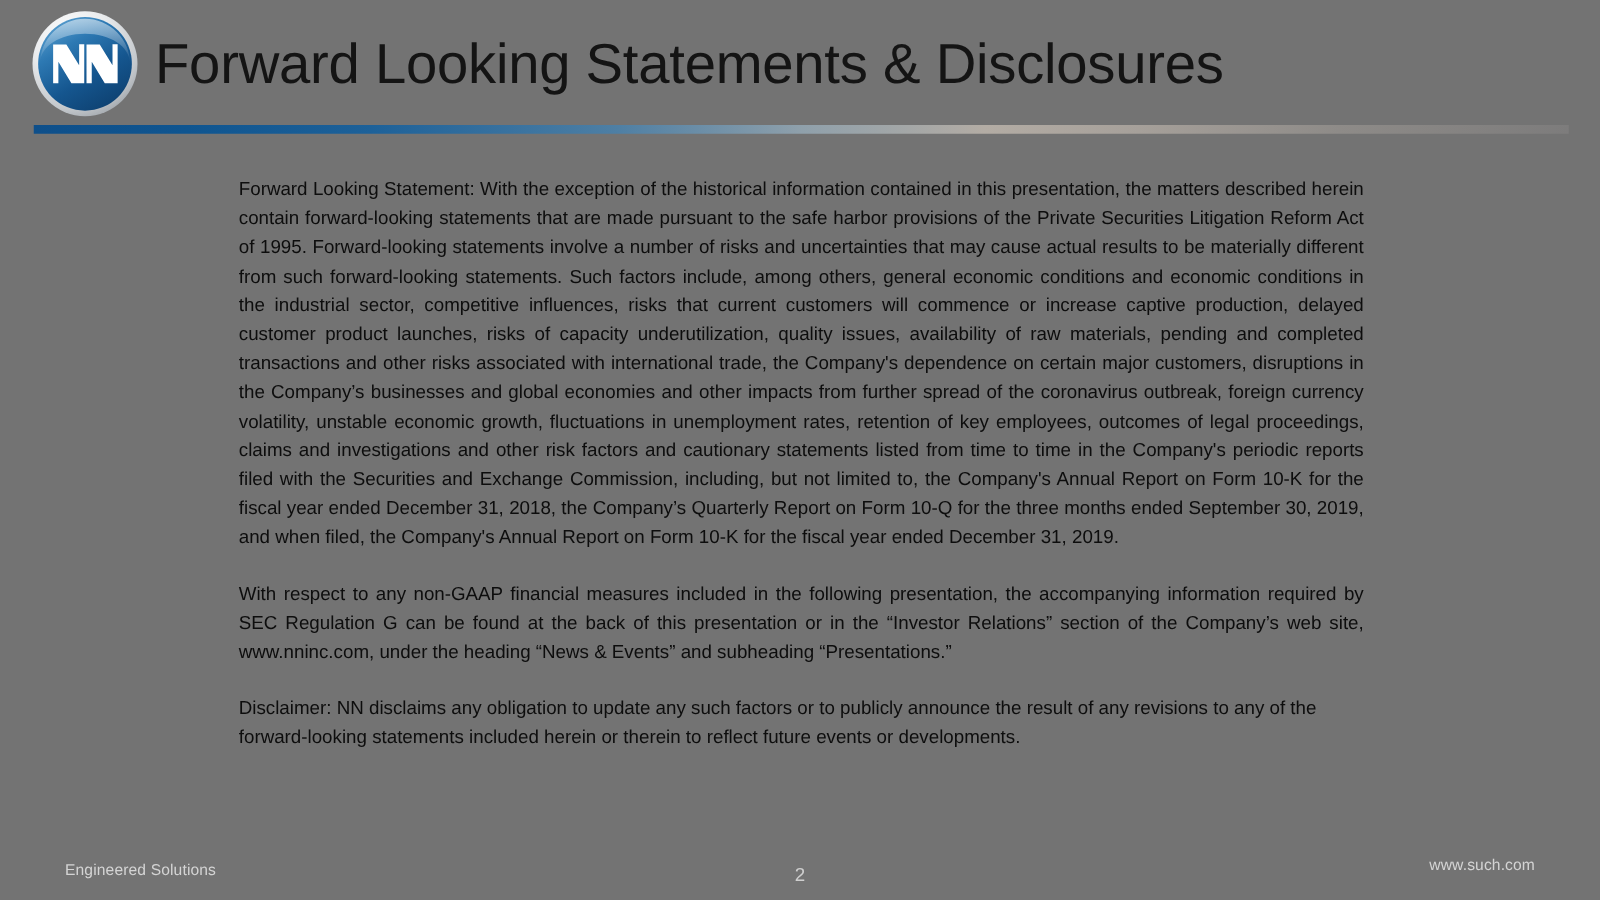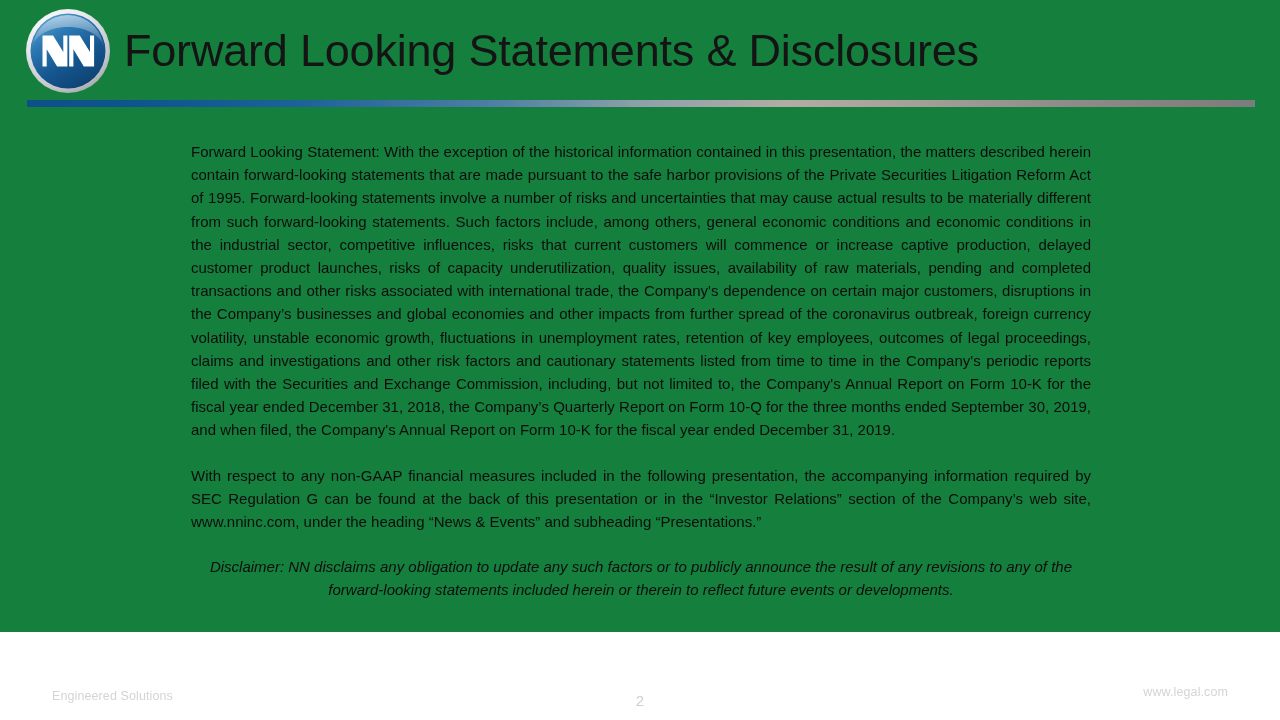--- a/index.html
+++ b/index.html
@@ -11,22 +11,22 @@
     width: 1280px;
     height: 720px;
     overflow: hidden;
     font-family: "Liberation Sans", sans-serif;
     -webkit-font-smoothing: antialiased;
   }
 
   .slide {
     position: relative;
     width: 1280px;
-    height: 632px;
-    background: #15803d;
+    height: 720px;
+    background: #737373;
   }
 
   
   .header {
     position: absolute;
     left: 0;
     top: 0;
     width: 1280px;
     height: 100px;
   }
@@ -81,21 +81,21 @@
 
   .para {
     margin: 0;
     font-size: 15px;
     line-height: 23.2px;
     color: #0d0d0d;
     text-align: justify;
     text-justify: inter-word;
   }
   .para.spaced { margin-top: 22px; }
-  .para.last-left { text-align: center; font-style: italic; }
+  .para.last-left { text-align: left; }
 
   
   .footer {
     position: absolute;
     left: 0;
     top: 680px;
     width: 1280px;
     height: 40px;
   }
   .footer-left {
@@ -171,16 +171,16 @@
     <p class="para">Forward Looking Statement:  With the exception of the historical information contained in this presentation, the matters described herein contain forward-looking statements that are made pursuant to the safe harbor provisions of the Private Securities Litigation Reform Act of 1995. Forward-looking statements involve a number of risks and uncertainties that may cause actual results to be materially different from such forward-looking statements. Such factors include, among others, general economic conditions and economic conditions in the industrial sector, competitive influences, risks that current customers will commence or increase captive production, delayed customer product launches, risks of capacity underutilization, quality issues, availability of raw materials, pending and completed transactions and other risks associated with international trade, the Company's dependence on certain major customers, disruptions in the Company’s businesses and global economies and other impacts from further spread of the coronavirus outbreak, foreign currency volatility, unstable economic growth, fluctuations in unemployment rates, retention of key employees, outcomes of legal proceedings, claims and investigations and other risk factors and cautionary statements listed from time to time in the Company's periodic reports filed with the Securities and Exchange Commission, including, but not limited to, the Company's Annual Report on Form 10-K for the fiscal year ended December 31, 2018, the Company’s Quarterly Report on Form 10-Q for the three months ended September 30, 2019, and when filed, the Company's Annual Report on Form 10-K for the fiscal year ended December 31, 2019.</p>
 
     <p class="para spaced">With respect to any non-GAAP financial measures included in the following presentation, the accompanying information required by SEC Regulation G can be found at the back of this presentation or in the “Investor Relations” section of the Company’s web site, www.nninc.com, under the heading “News &amp; Events” and subheading “Presentations.”</p>
 
     <p class="para spaced last-left">Disclaimer:  NN disclaims any obligation to update any such factors or to publicly announce the result of any revisions to any of the forward-looking statements included herein or therein to reflect future events or developments.</p>
   </div>
 
   <div class="footer">
     <div class="footer-left">Engineered Solutions</div>
     <div class="footer-center">2</div>
-    <div class="footer-right">www.legal.com</div>
+    <div class="footer-right">www.such.com</div>
   </div>
 
 </div>
 
 </body></html>

